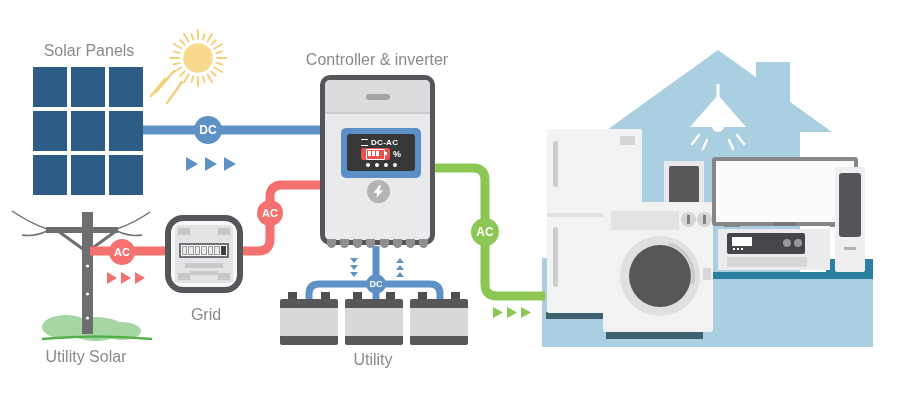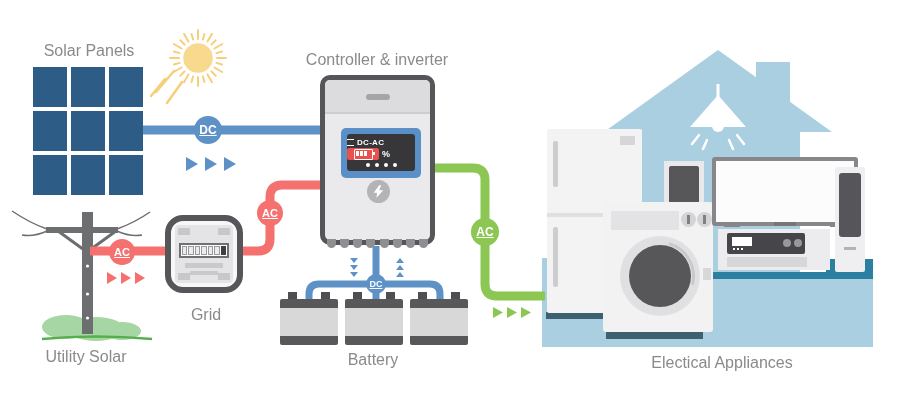--- a/index.html
+++ b/index.html
@@ -6,41 +6,41 @@
   .canvas{position:relative;width:900px;height:400px;background:#fff;overflow:hidden;
           font-family:"Liberation Sans", sans-serif;}
   svg.scene{position:absolute;left:0;top:0;}
 
   
   .lbl{position:absolute;transform:translateX(-50%);white-space:nowrap;
        font-size:16px;color:#8a8a8a;}
 
   
   .badge{position:absolute;border-radius:50%;color:#fff;font-weight:bold;
-         display:flex;align-items:center;justify-content:center;text-decoration:underline;}
+         display:flex;align-items:center;justify-content:center;}
   .badge.blue{background:#5e92c6;} .badge.red{background:#f4716f;} .badge.green{background:#8cc653;}
   .b28{width:28px;height:28px;font-size:12px;}
   .b26{width:26px;height:26px;font-size:11px;}
   .b20{width:20px;height:20px;font-size:9px;}
 
   
   .panel-grid{position:absolute;left:33px;top:67px;display:grid;
               grid-template-columns:repeat(3,34px);grid-template-rows:repeat(3,40px);gap:4px;}
   .cell{background:#2d5d87;}
 
   
   .controller{position:absolute;left:320px;top:75px;width:115px;height:170px;
               background:#eaeaec;border:5px solid #55565a;border-radius:10px;box-sizing:border-box;}
   .ctrl-top{position:absolute;left:0;top:0;right:0;height:32px;background:#dcdcde;
             border-bottom:2px solid #cdcdcf;border-radius:5px 5px 0 0;}
   .ctrl-slot{position:absolute;left:50%;transform:translateX(-50%);top:14px;width:24px;height:6px;
              background:#a5a5a8;border-radius:3px;}
   .ctrl-display{position:absolute;left:16px;top:48px;width:80px;height:50px;background:#5a8fc8;border-radius:5px;}
   .ctrl-screen{position:absolute;left:6px;top:6px;right:6px;bottom:7px;background:#37373a;
-               border-radius:3px;padding:3px 0;box-sizing:border-box;color:#fff;}
+               border-radius:3px;padding:3px 14px;box-sizing:border-box;color:#fff;}
   .scr-row1{display:flex;align-items:center;gap:3px;height:10px;}
   .mini-eq{width:7px;height:5px;border-top:1.5px solid #fff;border-bottom:1.5px solid #fff;}
   .mode-text{font-size:8px;font-weight:bold;letter-spacing:.3px;}
   .scr-row2{display:flex;align-items:center;gap:3px;margin-top:1px;}
   .batt-ind{width:32px;height:12px;background:#e8514e;border-radius:2px;
             display:flex;align-items:center;justify-content:center;}
   .bglyph{width:15px;height:7px;border:1px solid #fff;border-radius:1px;position:relative;
           display:flex;gap:1px;padding:1px;box-sizing:content-box;}
   .bglyph i{display:block;width:3px;height:5px;background:#fff;}
   .bglyph::after{content:'';position:absolute;right:-3px;top:2px;width:2px;height:3px;background:#fff;}
@@ -371,15 +371,14 @@
   <div class="badge blue b28" style="left:194px;top:116px">DC</div>
   <div class="badge red b26" style="left:109px;top:239px">AC</div>
   <div class="badge red b26" style="left:257px;top:200px">AC</div>
   <div class="badge blue b20" style="left:366px;top:274px">DC</div>
   <div class="badge green b28" style="left:471px;top:218px">AC</div>
 
   <div class="lbl" style="left:377px;top:51px">Controller &amp; inverter</div>
   <div class="lbl" style="left:89px;top:42px">Solar Panels</div>
   <div class="lbl" style="left:206px;top:306px">Grid</div>
   <div class="lbl" style="left:86px;top:348px">Utility Solar</div>
-  <div class="lbl" style="left:373px;top:351px">Battery</div>
-  <div class="lbl" style="left:722px;top:354px">Electical Appliances</div>
+  <div class="lbl" style="left:373px;top:351px">Utility</div>
 </div>
 
 </body></html>

